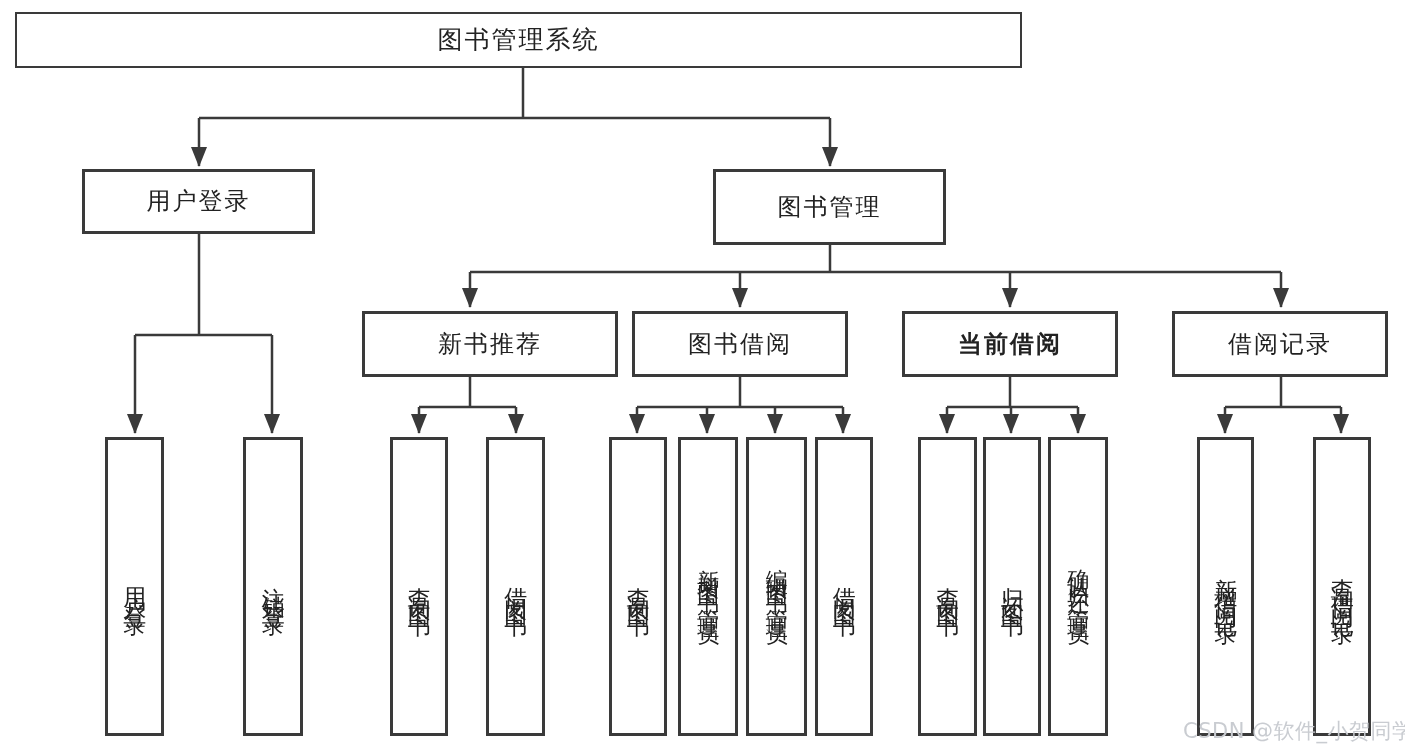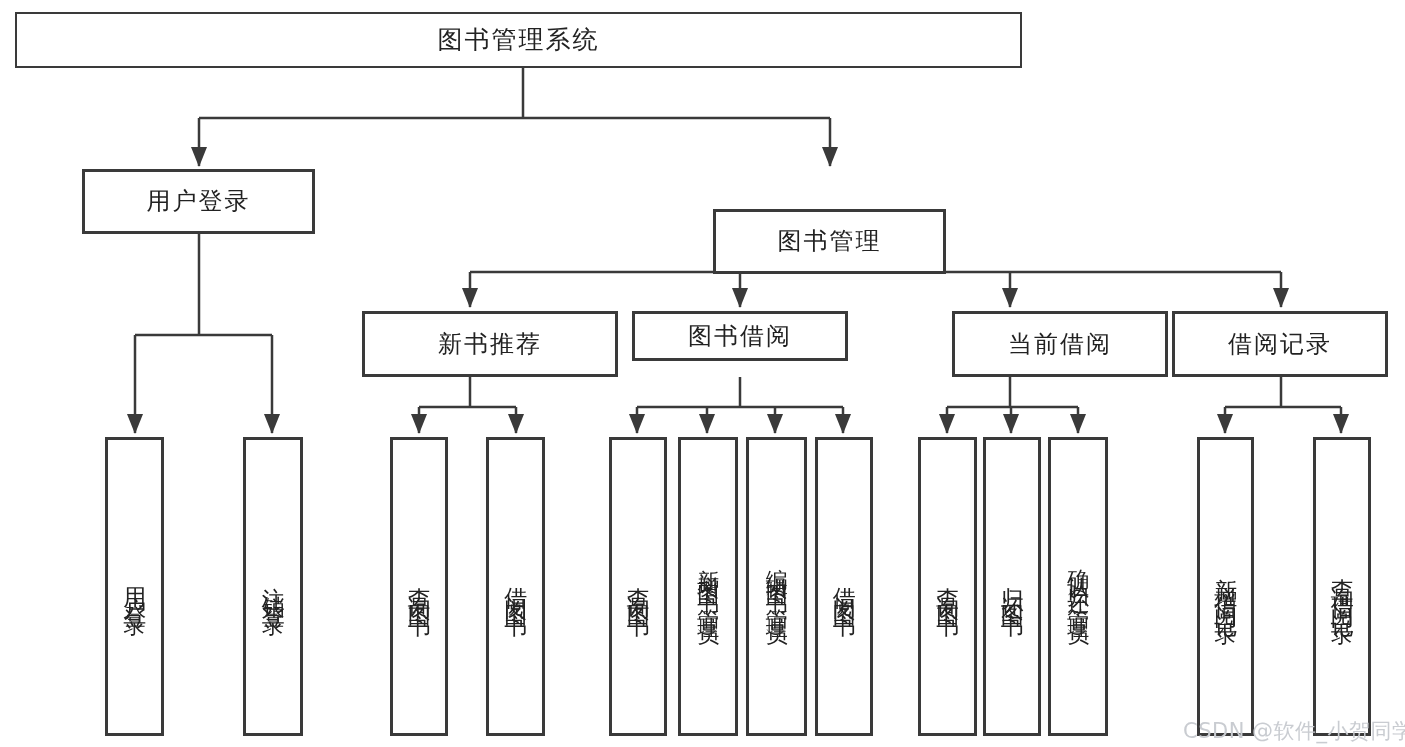--- a/index.html
+++ b/index.html
@@ -78,25 +78,25 @@
 
       <path d="M1281,377 V407 M1225,407 H1341"></path>
       <line x1="1225" y1="407" x2="1225" y2="433" marker-end="url(#arrow)"></line>
       <line x1="1341" y1="407" x2="1341" y2="433" marker-end="url(#arrow)"></line>
     </g>
   </svg>
 
   <div class="node h root" style="left:15px;top:12px;width:1007px;height:56px;">图书管理系统</div>
 
   <div class="node h" style="left:82px;top:169px;width:233px;height:65px;">用户登录</div>
-  <div class="node h" style="left:713px;top:169px;width:233px;height:65px;margin-top:40px;">图书管理</div>
+  <div class="node h" style="left:713px;top:169px;width:233px;height:76px;">图书管理</div>
 
   <div class="node h" style="left:362px;top:311px;width:256px;height:66px;">新书推荐</div>
-  <div class="node h" style="left:632px;top:311px;width:216px;height:50px;">图书借阅</div>
-  <div class="node h" style="left:952px;top:311px;width:216px;height:66px;">当前借阅</div>
+  <div class="node h" style="left:632px;top:311px;width:216px;height:66px;">图书借阅</div>
+  <div class="node h" style="left:902px;top:311px;width:216px;height:66px;font-weight:bold;">当前借阅</div>
   <div class="node h" style="left:1172px;top:311px;width:216px;height:66px;">借阅记录</div>
 
   <div class="node v" style="left:105px;top:437px;width:59px;height:299px;">用户登录</div>
   <div class="node v" style="left:243px;top:437px;width:60px;height:299px;">注销登录</div>
 
   <div class="node v" style="left:390px;top:437px;width:58px;height:299px;">查询图书</div>
   <div class="node v" style="left:486px;top:437px;width:59px;height:299px;">借阅图书</div>
 
   <div class="node v" style="left:609px;top:437px;width:58px;height:299px;">查询图书</div>
   <div class="node v long" style="left:678px;top:437px;width:60px;height:299px;">新增图书（管理员）</div>

